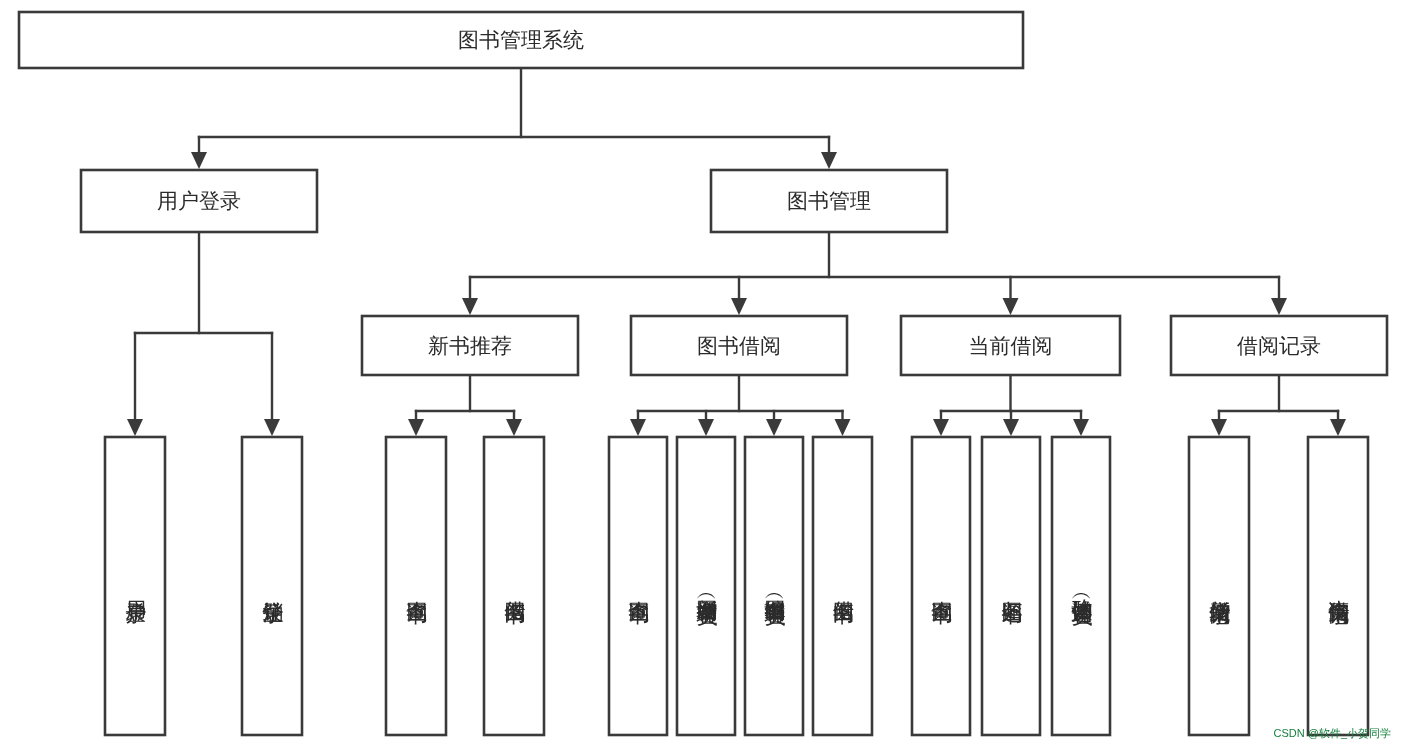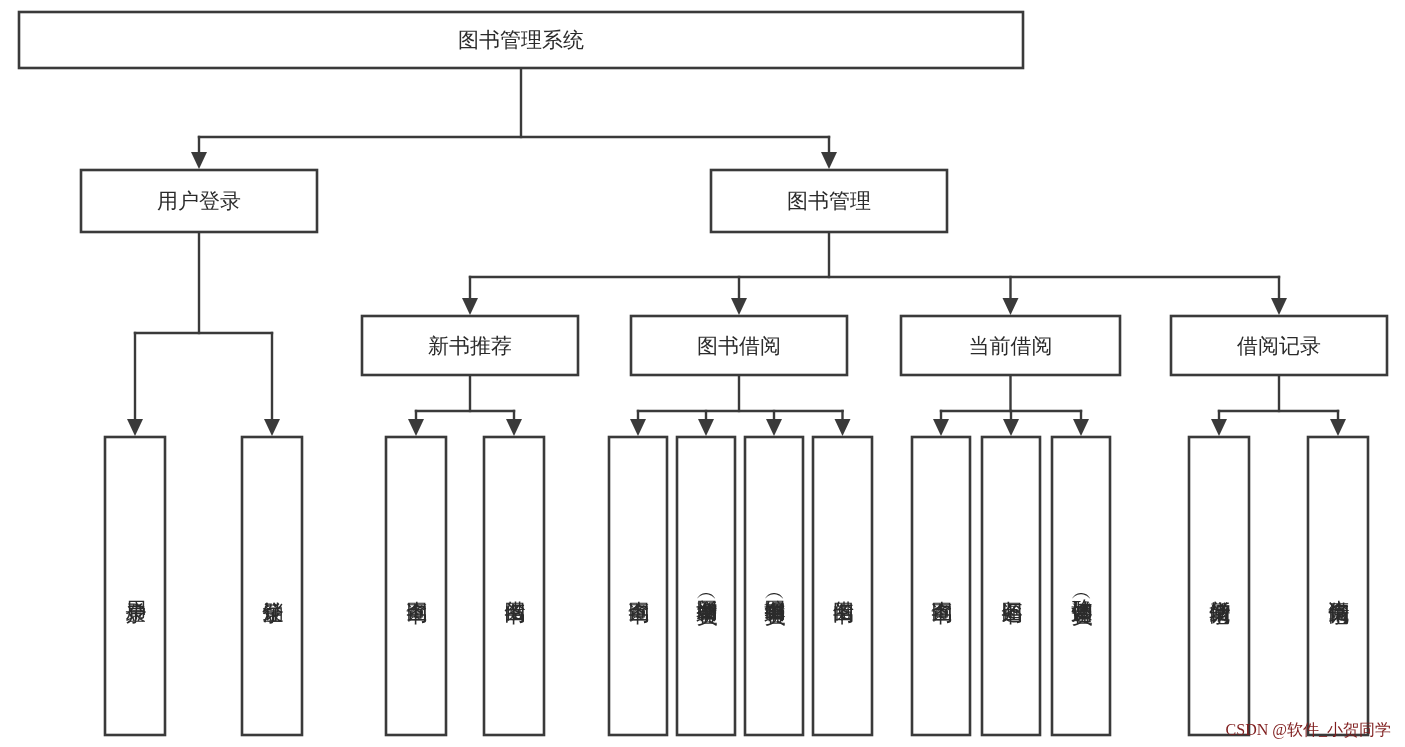--- a/index.html
+++ b/index.html
@@ -47,23 +47,23 @@
     letter-spacing:1px;
     color:#2b2b2b;
     font-family:"DejaVu Sans","Liberation Sans",sans-serif;
     white-space:nowrap;
     text-align:center;
   }
   .watermark{
     position:absolute;
     right:14px;
     bottom:6px;
-    font-size:16px;
-    color:#7f1d1d;
-    font-family:Liberation Serif, serif;
+    font-size:11px;
+    color:#15803d;
+    font-family:Liberation Sans, sans-serif;
     white-space:nowrap;
     user-select:none;
   }
 </style>
 </head>
 <body>
 
 <div id="diagram-root">
   <svg class="diagram-canvas" id="diagram-svg" viewBox="0 0 1405 747" xmlns="http://www.w3.org/2000/svg">
     <g id="edge-layer">

